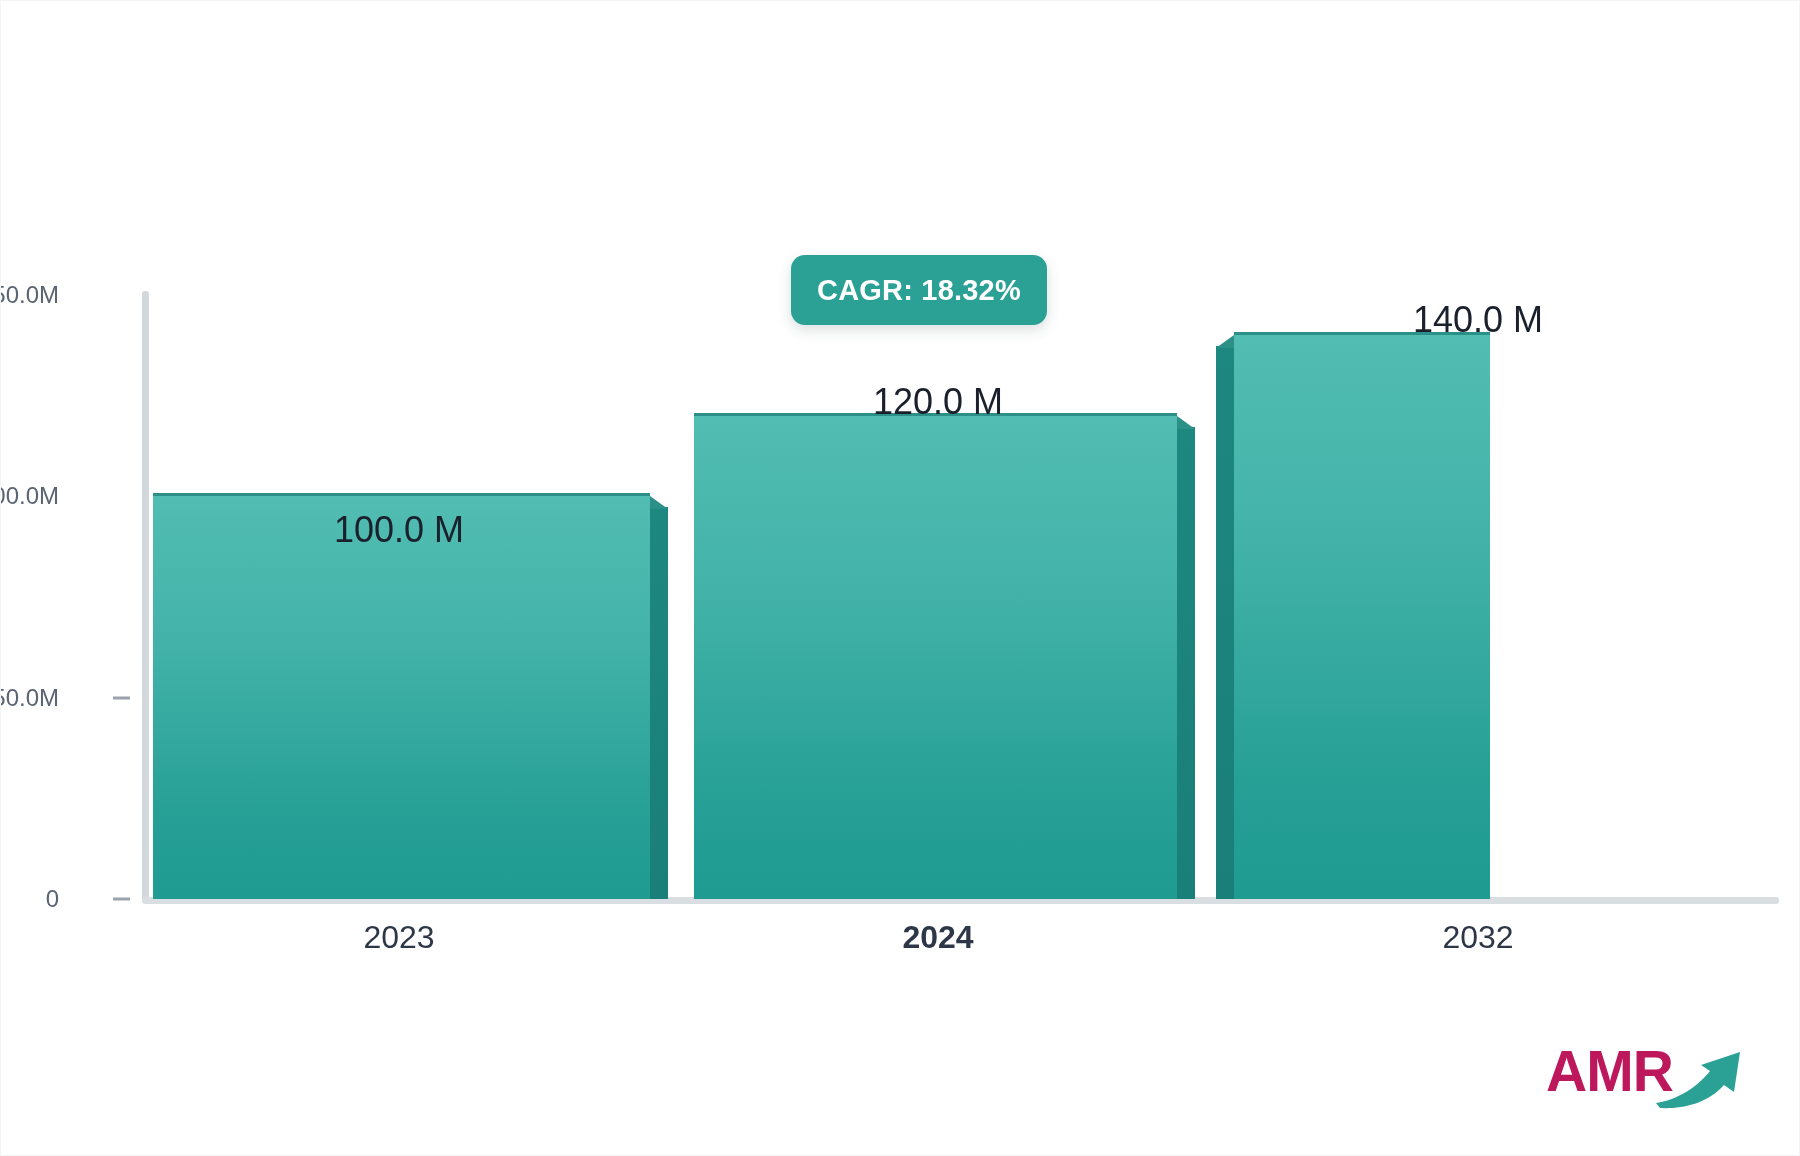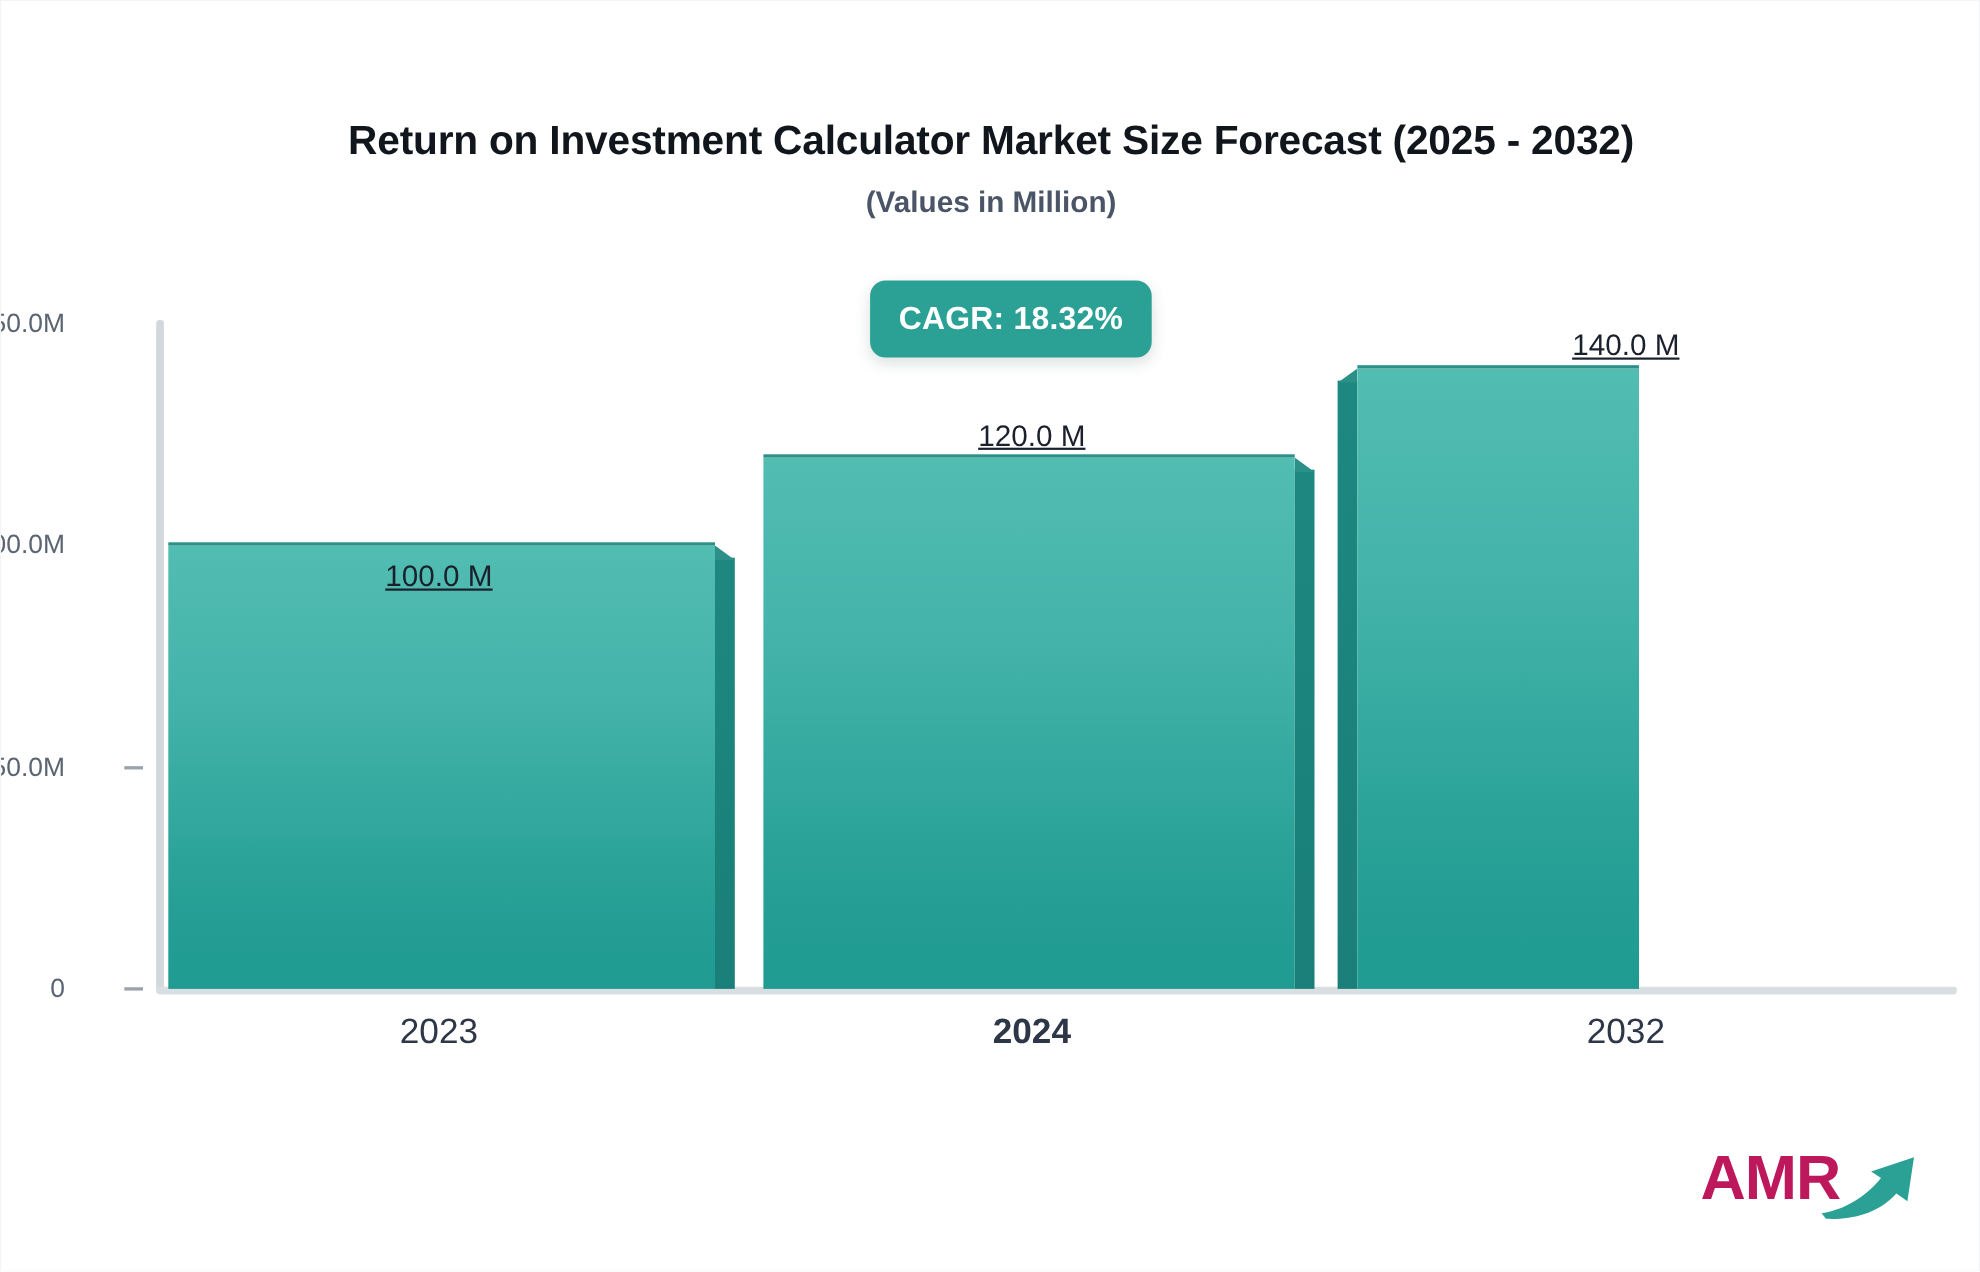--- a/index.html
+++ b/index.html
@@ -139,26 +139,25 @@
     background: linear-gradient(180deg, #1d8880 0%, #1a7f78 100%);
   }
   .bar-side-cap {
     position: absolute;
     width: 0;
     height: 0;
   }
 
   .bar-value-label {
     position: absolute;
-    font-size: 27px;
+    font-size: 36px;
     color: #1a202c;
     text-align: center;
     transform: translateX(-50%);
     white-space: nowrap;
-    text-decoration: underline;
   }
 
   
   .amr-logo {
     position: absolute;
     left: 1545px;
     top: 1040px;
     width: 200px;
     height: 80px;
   }
@@ -178,24 +177,20 @@
     top: 6px;
     width: 96px;
     height: 62px;
   }
 </style>
 </head>
 <body>
 
 <div id="chart-root">
 
-  <div class="title-block">
-    <div class="chart-title">Return on Investment Calculator Market Size Forecast (2025 - 2032)</div>
-    <div class="chart-subtitle">(Values in Million)</div>
-  </div>
 
   <div class="cagr-badge">
     <span class="cagr-badge-label">CAGR: 18.32%</span>
   </div>
 
   <div class="plot-area">
 
     <div class="y-axis-line"></div>
     <div class="x-axis-line"></div>
 

